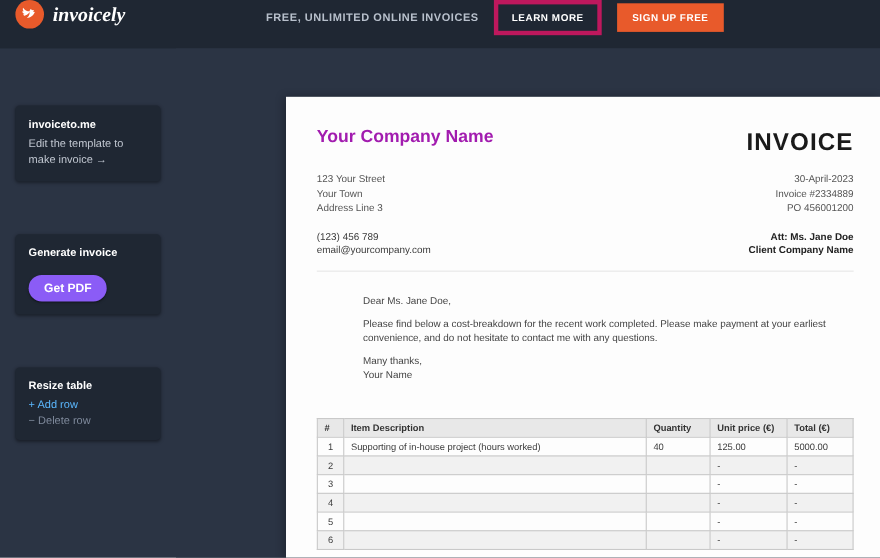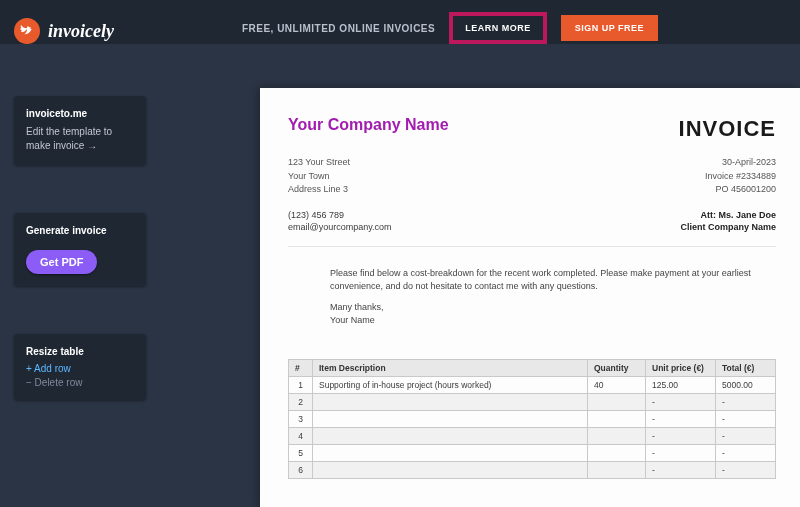--- a/index.html
+++ b/index.html
@@ -8,21 +8,21 @@
     background: #2b3444;
     width: 800px;
     height: 507px;
     overflow: hidden;
     color: #333;
   }
   .topbar {
     height: 44px;
     background: #1f2733;
     display: flex;
-    align-items: flex-end;
+    align-items: flex-start;
     padding: 0 14px;
   }
   .logo-wrap { display: flex; align-items: center; gap: 8px; }
   .logo-circle {
     width: 26px; height: 26px; border-radius: 50%;
     background: #e85a2b; display: flex; align-items: center; justify-content: center;
   }
   .logo-circle svg { width: 16px; height: 16px; fill: #fff; }
   .logo-text { color: #fff; font-weight: bold; font-size: 18px; font-family: cursive; font-style: italic; }
   .topbar-center { flex: 1; display: flex; align-items: center; justify-content: center; gap: 14px; }
@@ -152,20 +152,21 @@
           <div>(123) 456 789</div>
           <div>email@yourcompany.com</div>
         </div>
         <div>
           <div class="client-line">Att: Ms. Jane Doe</div>
           <div class="client-line">Client Company Name</div>
         </div>
       </div>
 
       <div class="inv-body">
+        <p>Dear Ms. Jane Doe,</p>
         <p>Please find below a cost-breakdown for the recent work completed. Please make payment at your earliest convenience, and do not hesitate to contact me with any questions.</p>
         <p>
           <span>Many thanks,</span><br>
           <span>Your Name</span>
         </p>
       </div>
 
       <table class="inv-table">
         <thead>
           <tr>

